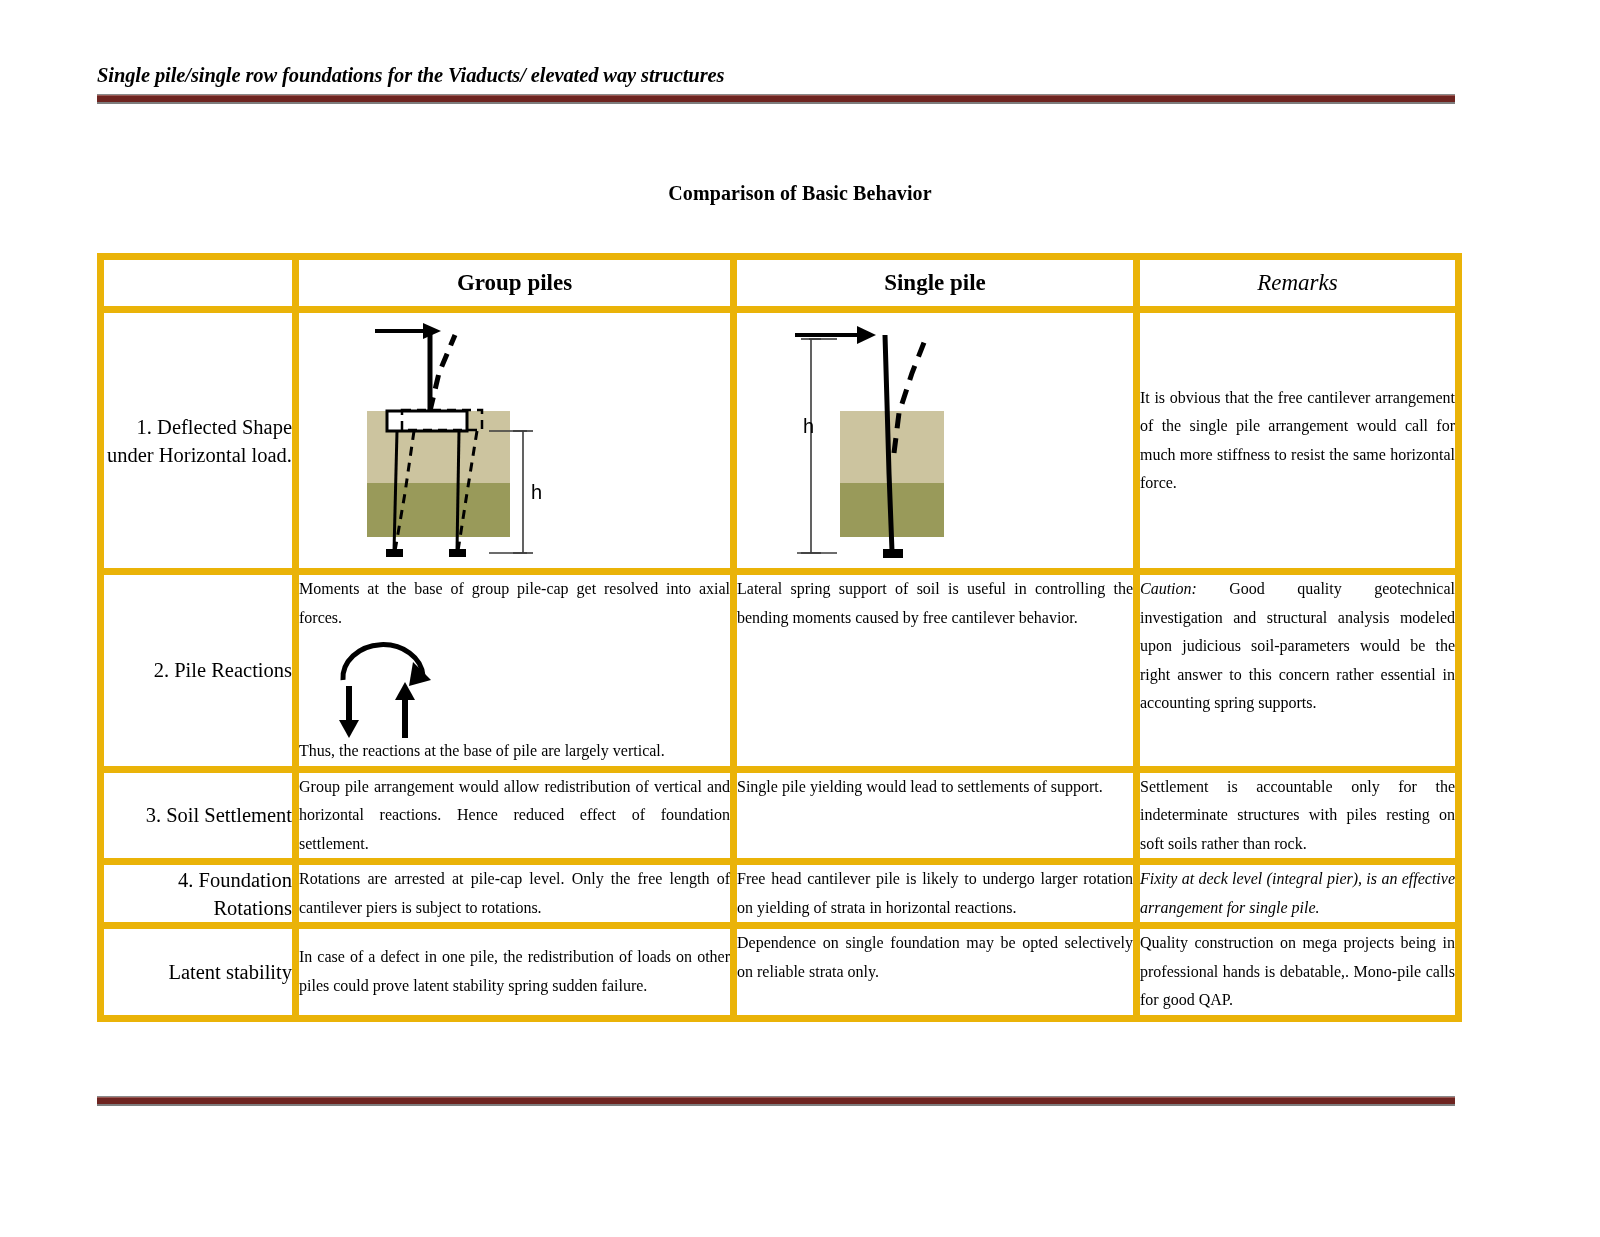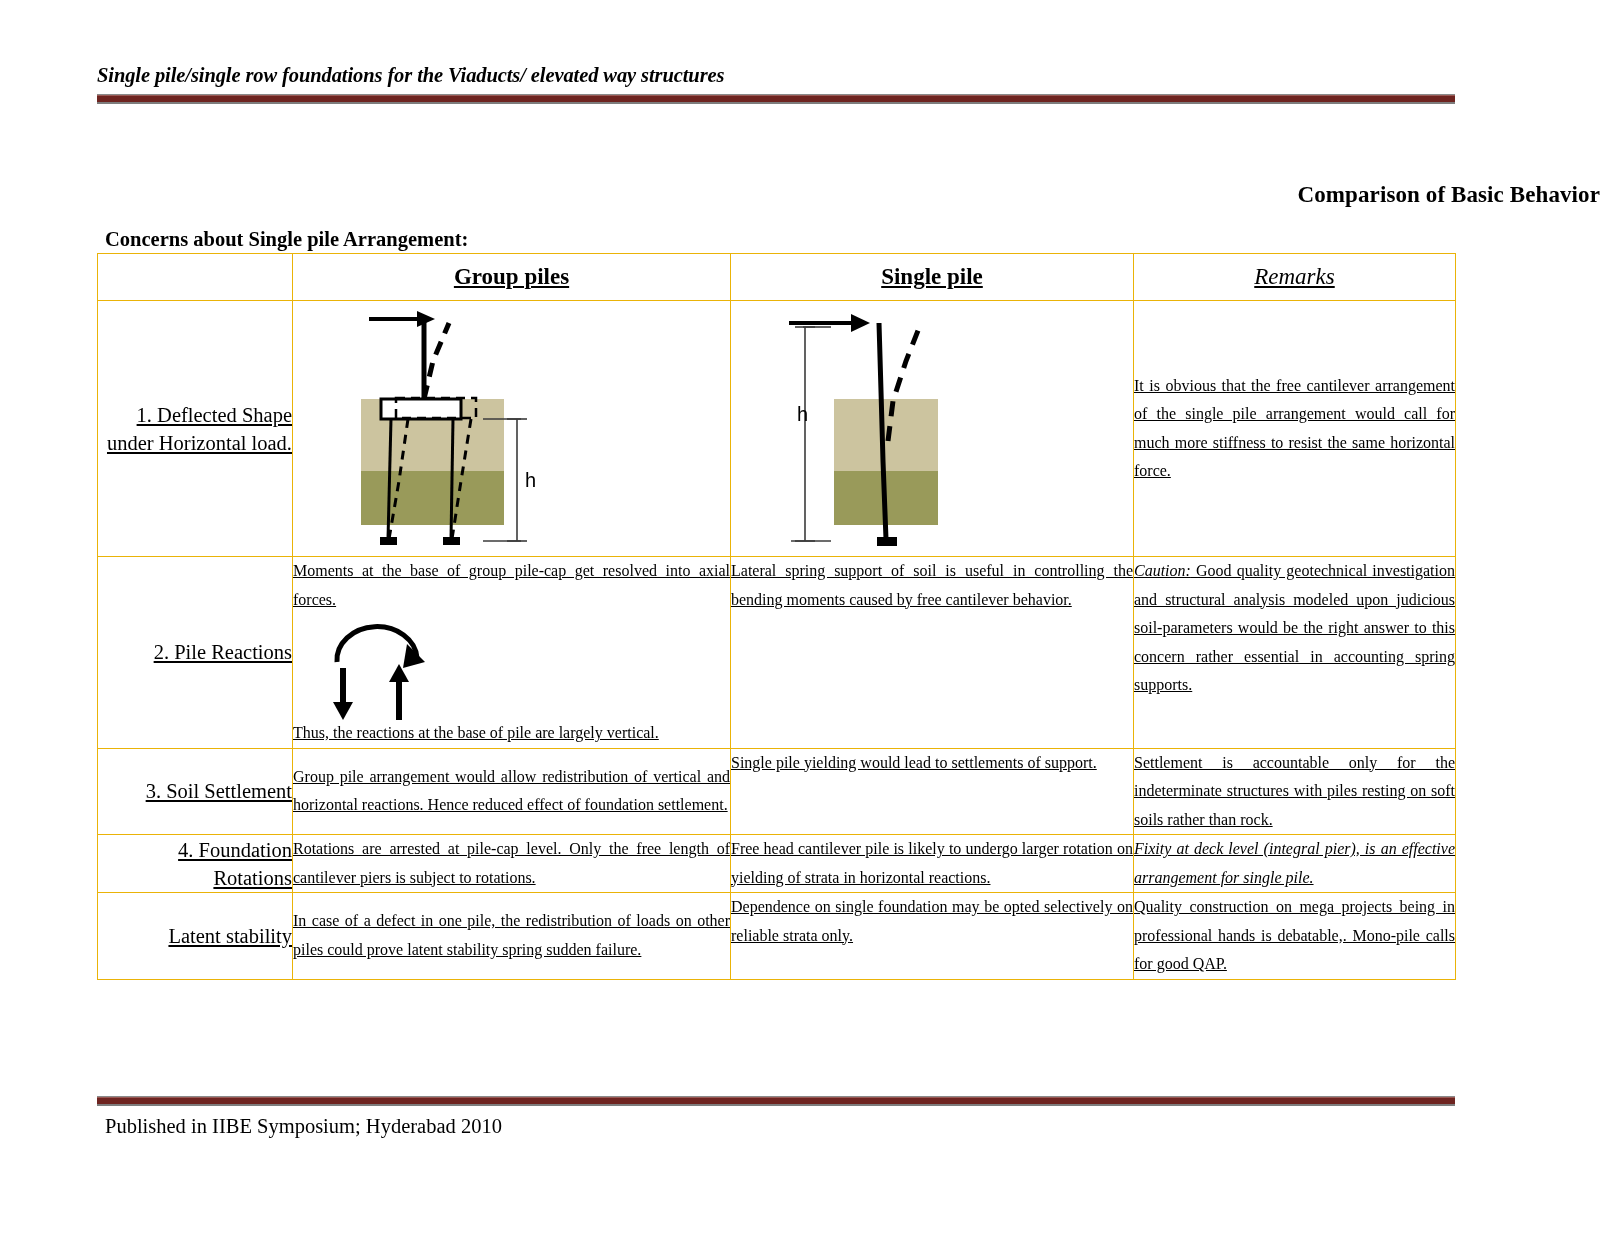--- a/index.html
+++ b/index.html
@@ -53,22 +53,22 @@
     height: 2px;
     background: #7d7d7d;
   }
 
   
   .doc-title {
     position: absolute;
     left: 0;
     top: 182px;
     width: 1600px;
-    text-align: right;
-    font-size: 23px;
+    text-align: center;
+    font-size: 20px;
     font-weight: bold;
     letter-spacing: 0.1px;
   }
   .section-label {
     position: absolute;
     left: 105px;
     top: 228px;
     font-size: 20.5px;
     font-weight: bold;
   }
@@ -76,24 +76,23 @@
   
   table.main {
     position: absolute;
     left: 97px;
     top: 253px;
     width: 1358px;
     border-collapse: collapse;
     table-layout: fixed;
   }
   table.main td, table.main th {
-    border: 1px solid #eab308;
+    border: 7px solid #eab308;
     vertical-align: middle;
     padding: 0;
-    text-decoration: underline;
   }
   .c1 { width: 195px; }
   .c2 { width: 438px; }
   .c3 { width: 403px; }
   .c4 { width: 322px; }
 
   th.hdr {
     height: 46px;
     font-size: 23px;
     font-weight: bold;
@@ -168,21 +167,20 @@
 <div class="page">
 
   <div class="header-band">
     <div class="header-title">Single pile/single row foundations for the Viaducts/ elevated way structures</div>
     <div class="rule-thin-top"></div>
     <div class="rule-thick"></div>
     <div class="rule-thin-bottom"></div>
   </div>
 
   <div class="doc-title">Comparison of Basic Behavior</div>
-  <div class="section-label">Concerns about Single pile Arrangement:</div>
 
   <table class="main">
     <colgroup>
       <col class="c1">
         <col class="c2">
         <col class="c3">
         <col class="c4">
     </colgroup>
     <thead>
       <tr>
@@ -313,17 +311,16 @@
       </tr>
 
     </tbody>
   </table>
 
   <div class="footer-band">
     <div class="rule-thin-top"></div>
     <div class="rule-thick"></div>
     <div class="rule-thin-bottom"></div>
     <div class="footer-row">
-      <div class="footer-left">Published in IIBE Symposium; Hyderabad 2010</div>
     </div>
   </div>
 
 </div>
 
 </body></html>

